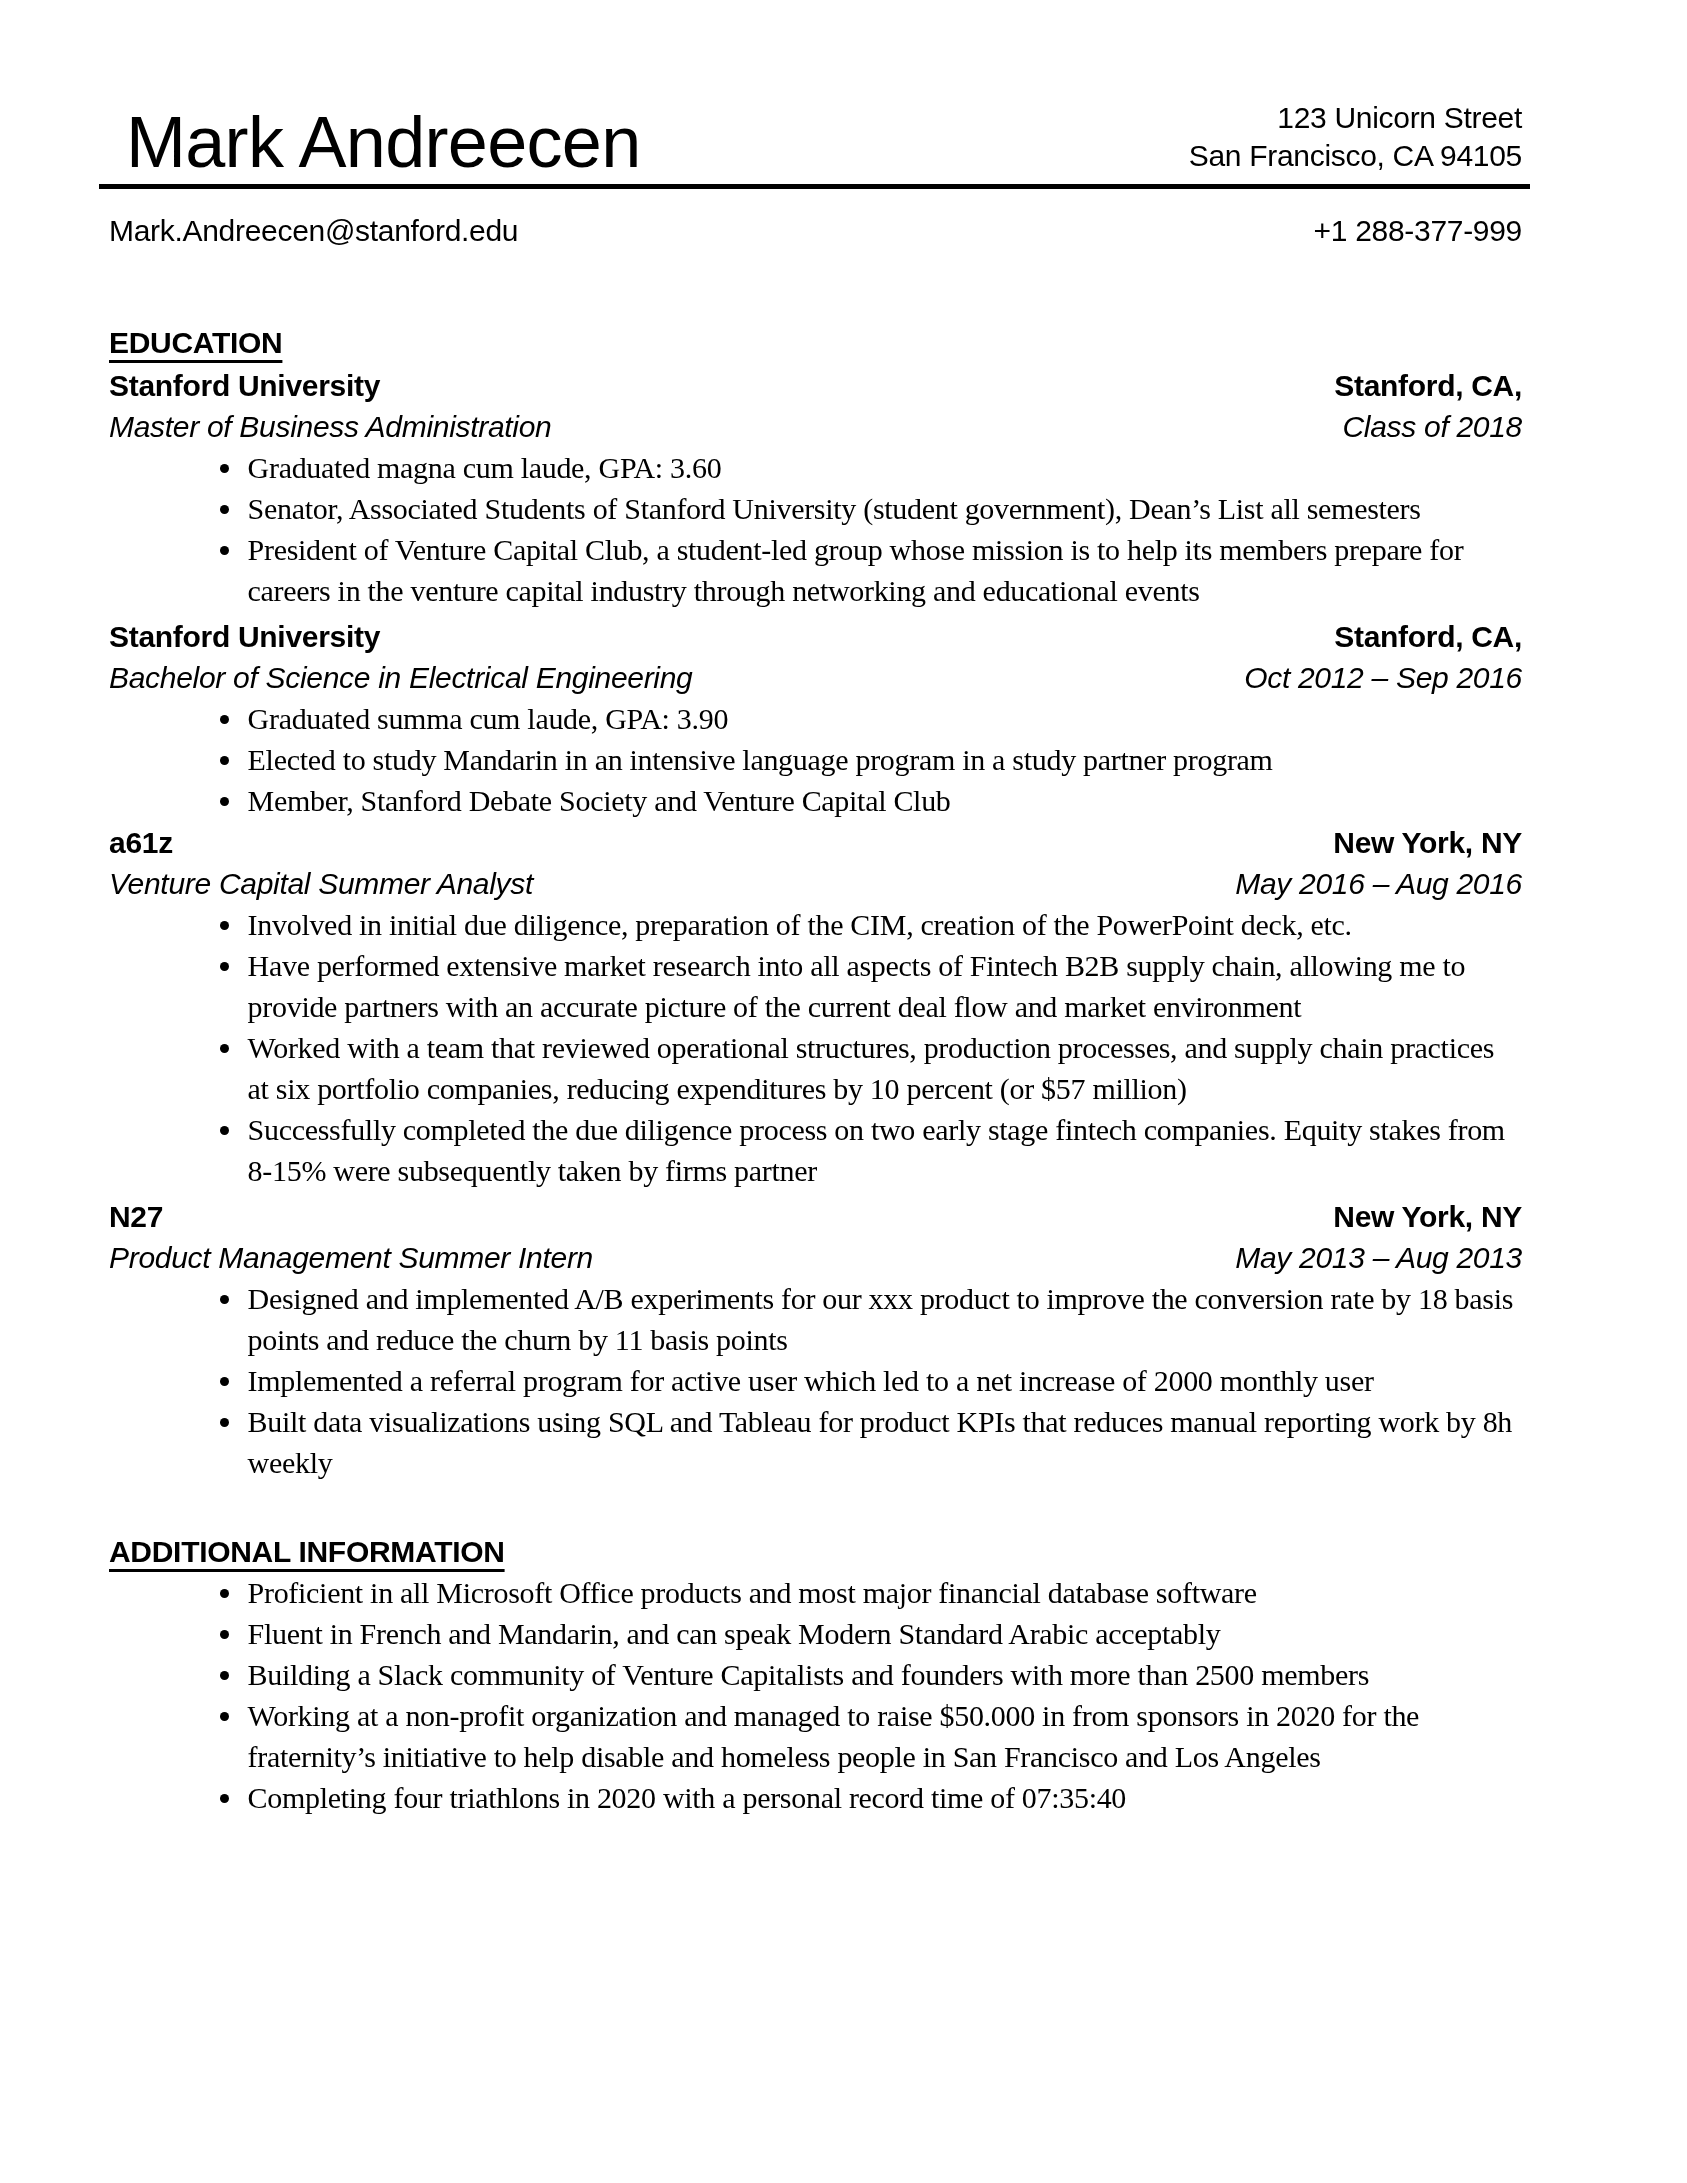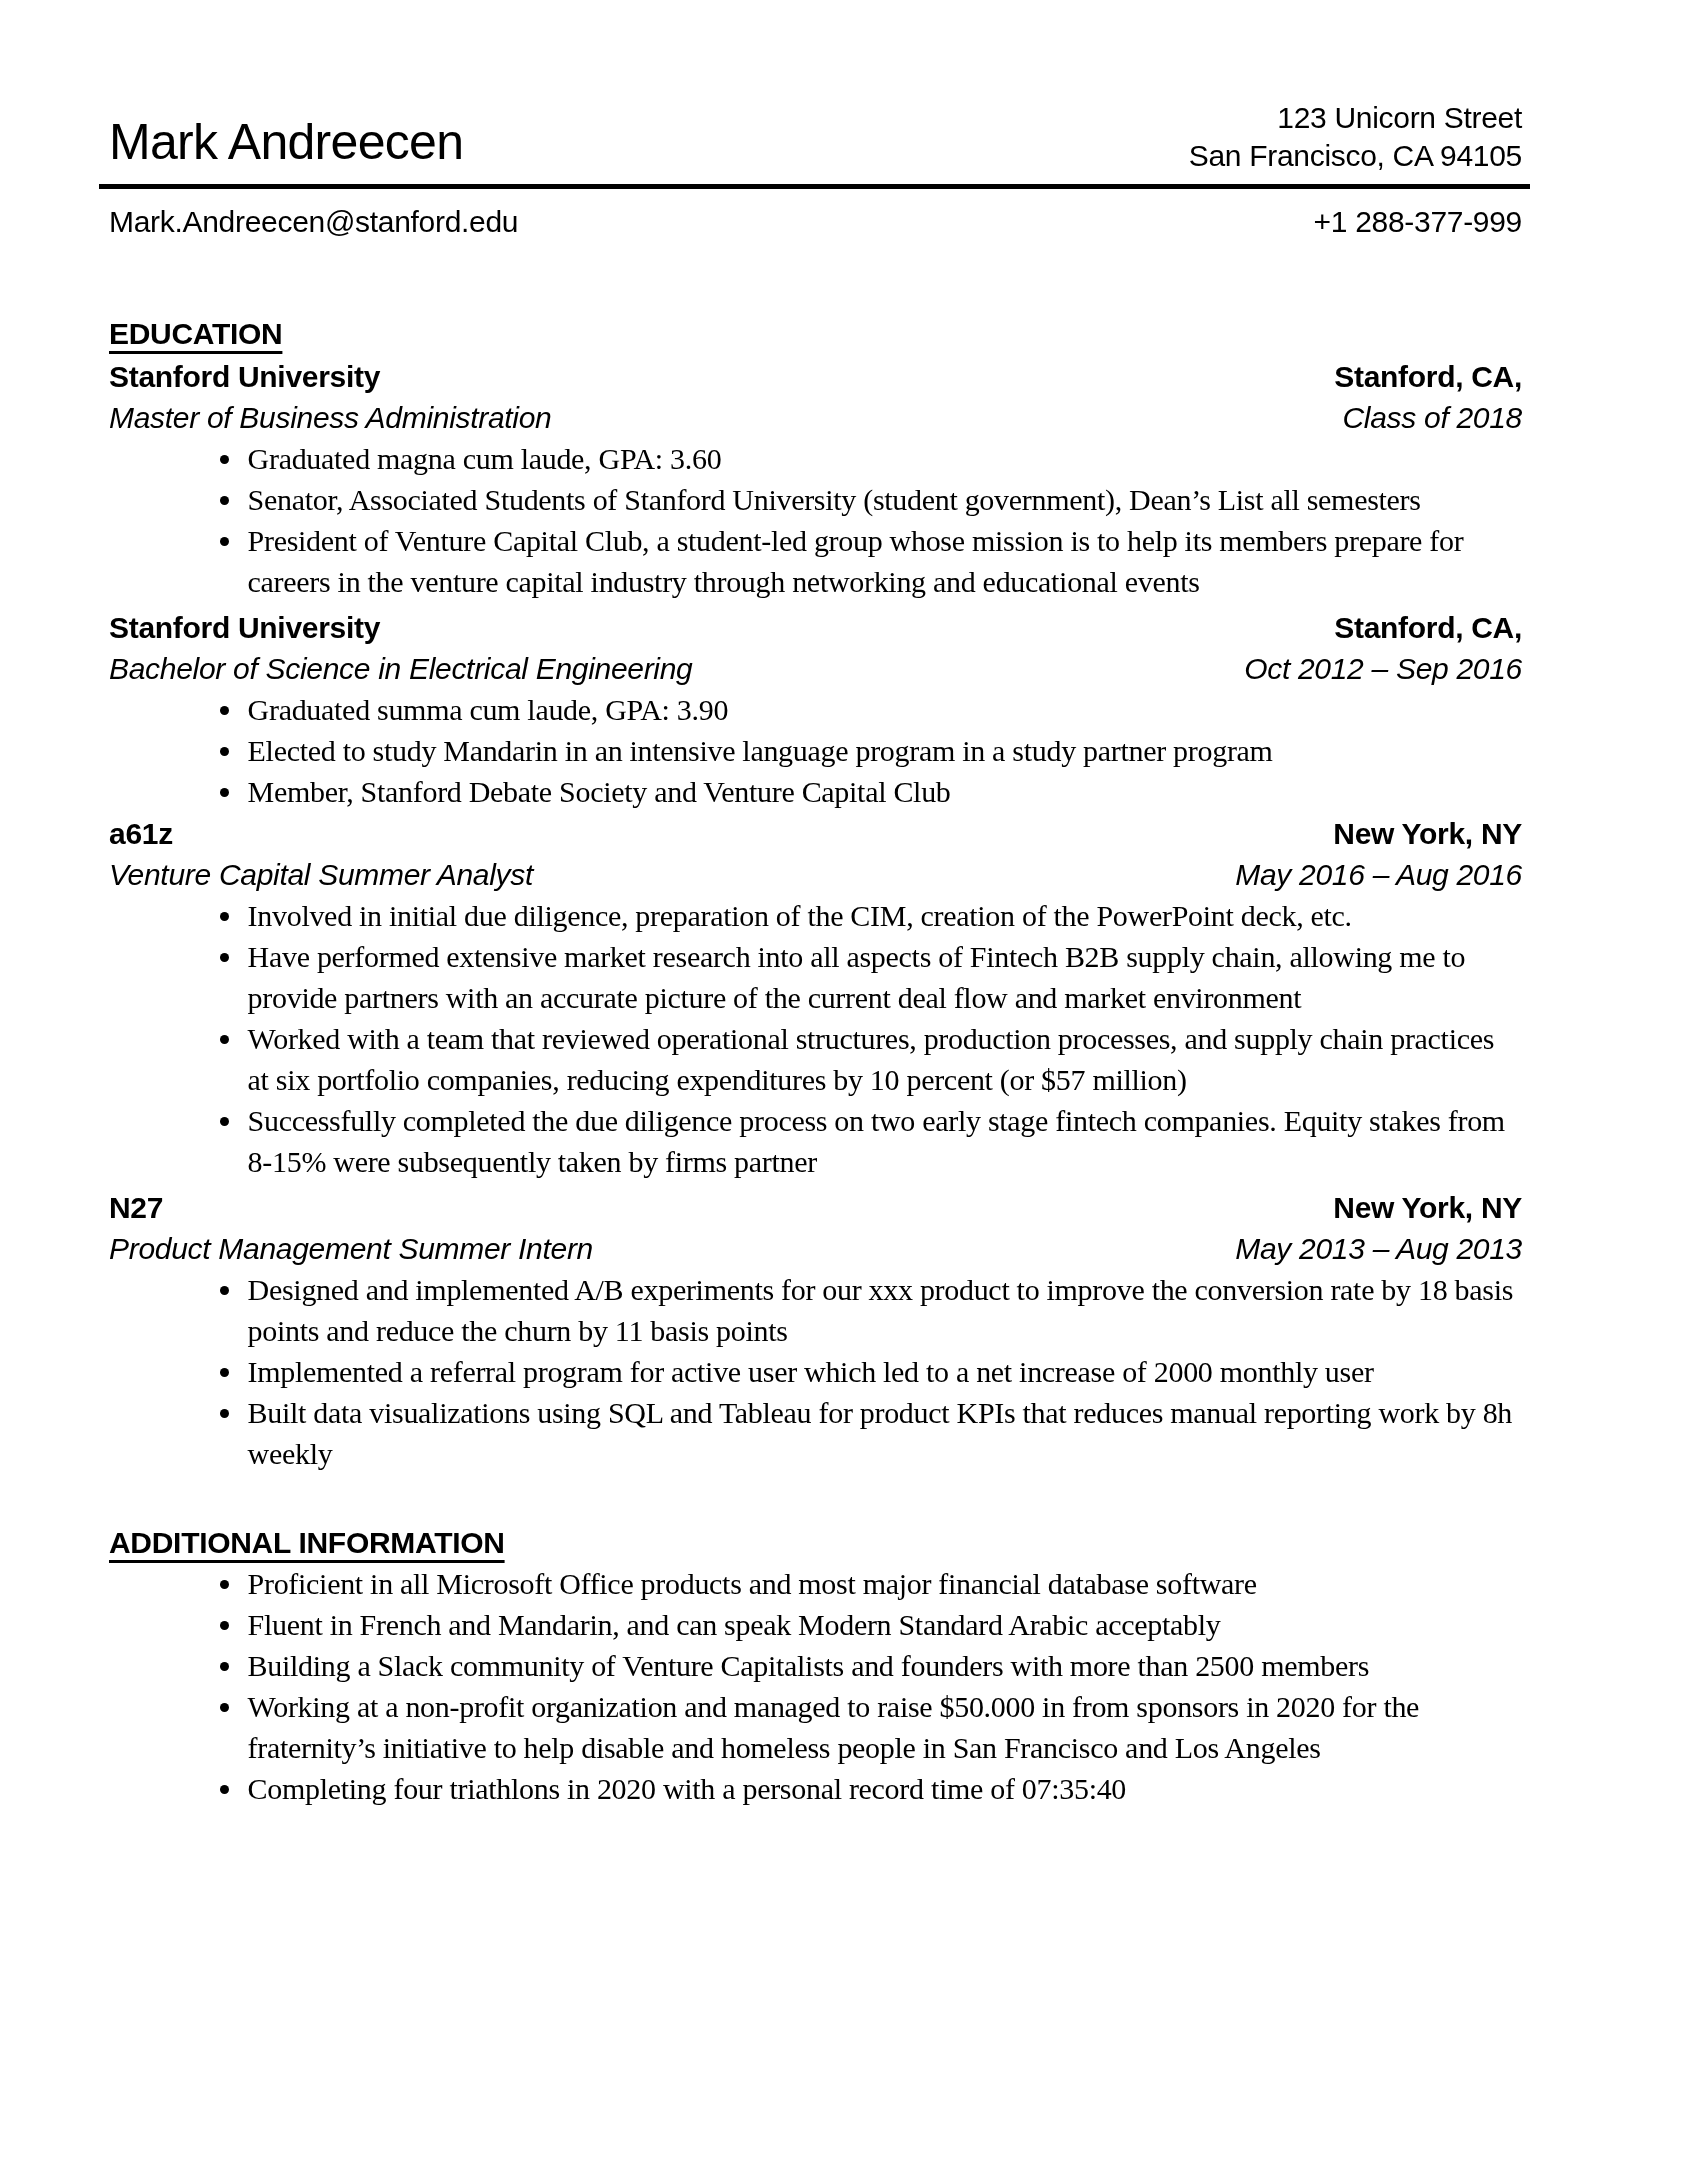--- a/index.html
+++ b/index.html
@@ -16,40 +16,41 @@
     letter-spacing: -0.3px;
     padding: 99px 165px 0 109px;
     overflow: hidden;
   }
   .header-top {
     display: flex;
     justify-content: space-between;
     align-items: flex-end;
   }
   .name {
-    font-size: 50px;
+    font-size: 72px;
     line-height: 66px;
     font-weight: 400;
     letter-spacing: -0.7px;
     white-space: nowrap;
+    margin-left: 17px;
   }
   .addr-block {
     text-align: right;
     line-height: 38px;
   }
   .rule {
     border-bottom: 5.3px solid #000000;
     margin-top: 9.3px;
     margin-left: -10px;
     margin-right: -8px;
   }
   .contact-row {
     display: flex;
     justify-content: space-between;
-    margin-top: 12px;
+    margin-top: 21px;
   }
   .sec-heading {
     font-weight: bold;
     text-decoration: underline;
     text-decoration-thickness: 3.3px;
     text-underline-offset: 7.3px;
   }
   .sec-education .sec-heading { margin-top: 71px; }
   .sec-work .sec-heading { margin-top: 30px; }
   .sec-additional .sec-heading { margin-top: 48px; }

